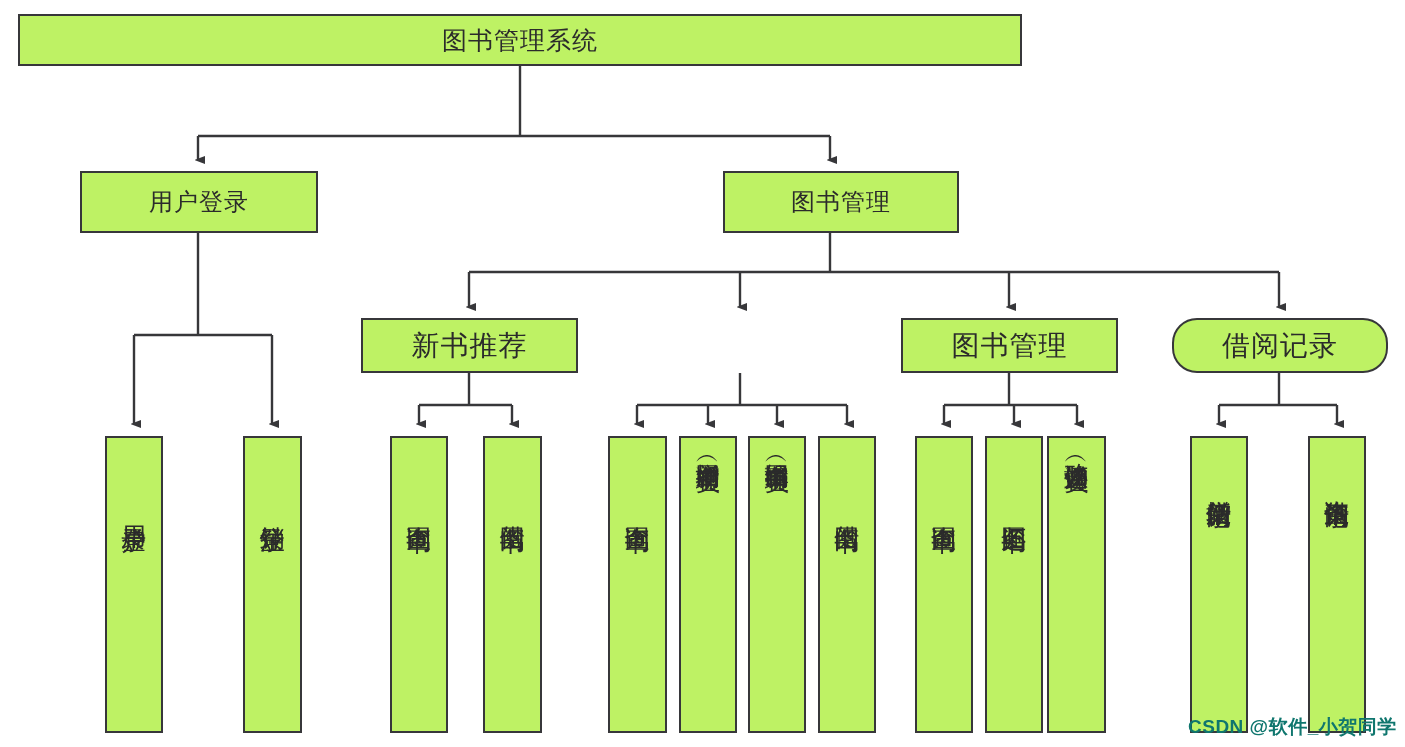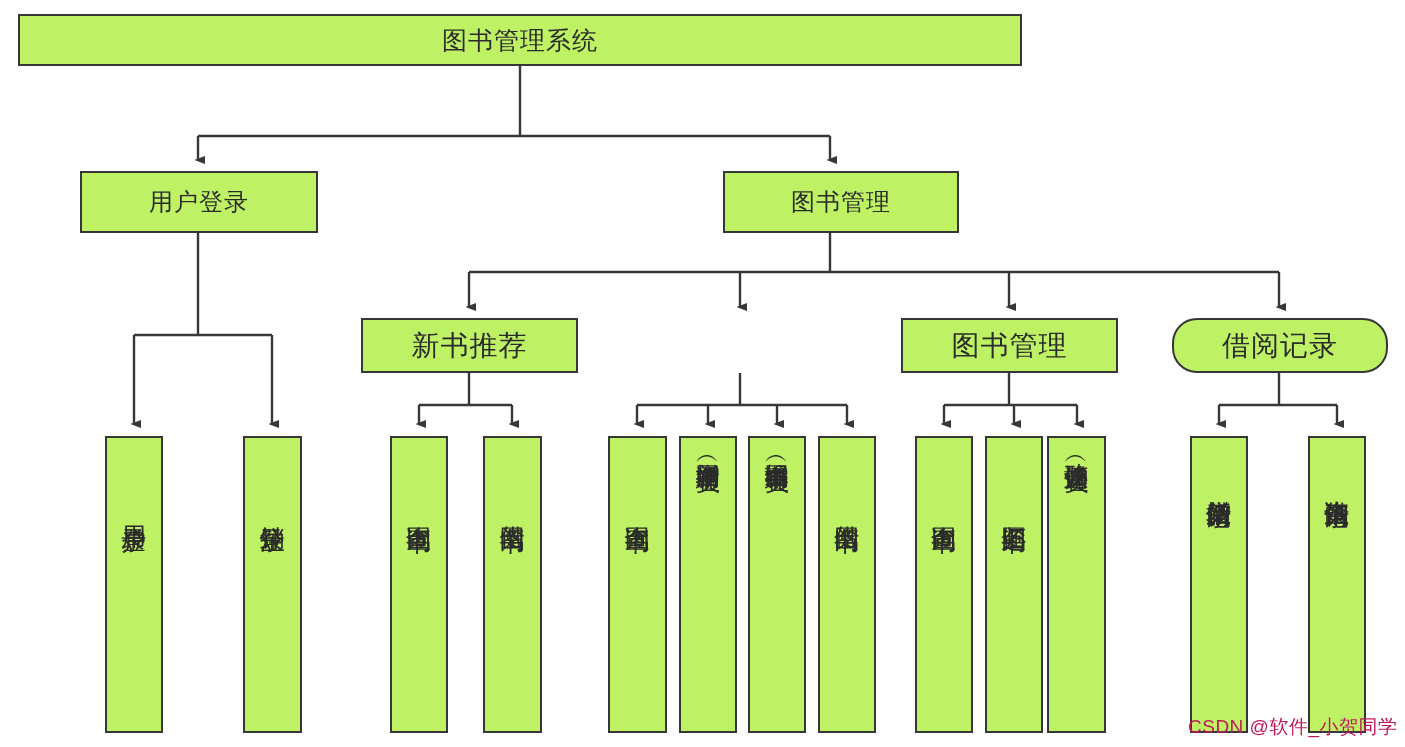--- a/index.html
+++ b/index.html
@@ -60,23 +60,24 @@
     color: #2b2b2b;
   }
   .leaf.tall .vtext {
     font-size: 24px;
   }
   #watermark {
     position: absolute;
     left: 1188px;
     top: 714px;
     font-size: 19px;
-    color: #be185d;
+    color: #0f766e;
     white-space: nowrap;
     letter-spacing: 0.5px;
+    font-weight: bold;
   }
 </style>
 </head>
 <body>
 
 <div id="canvas">
 
   <svg id="wires" viewBox="0 0 1405 747">
     <defs>
       <marker id="arrow" markerWidth="10" markerHeight="10" refX="4" refY="7" orient="auto" markerUnits="userSpaceOnUse">

